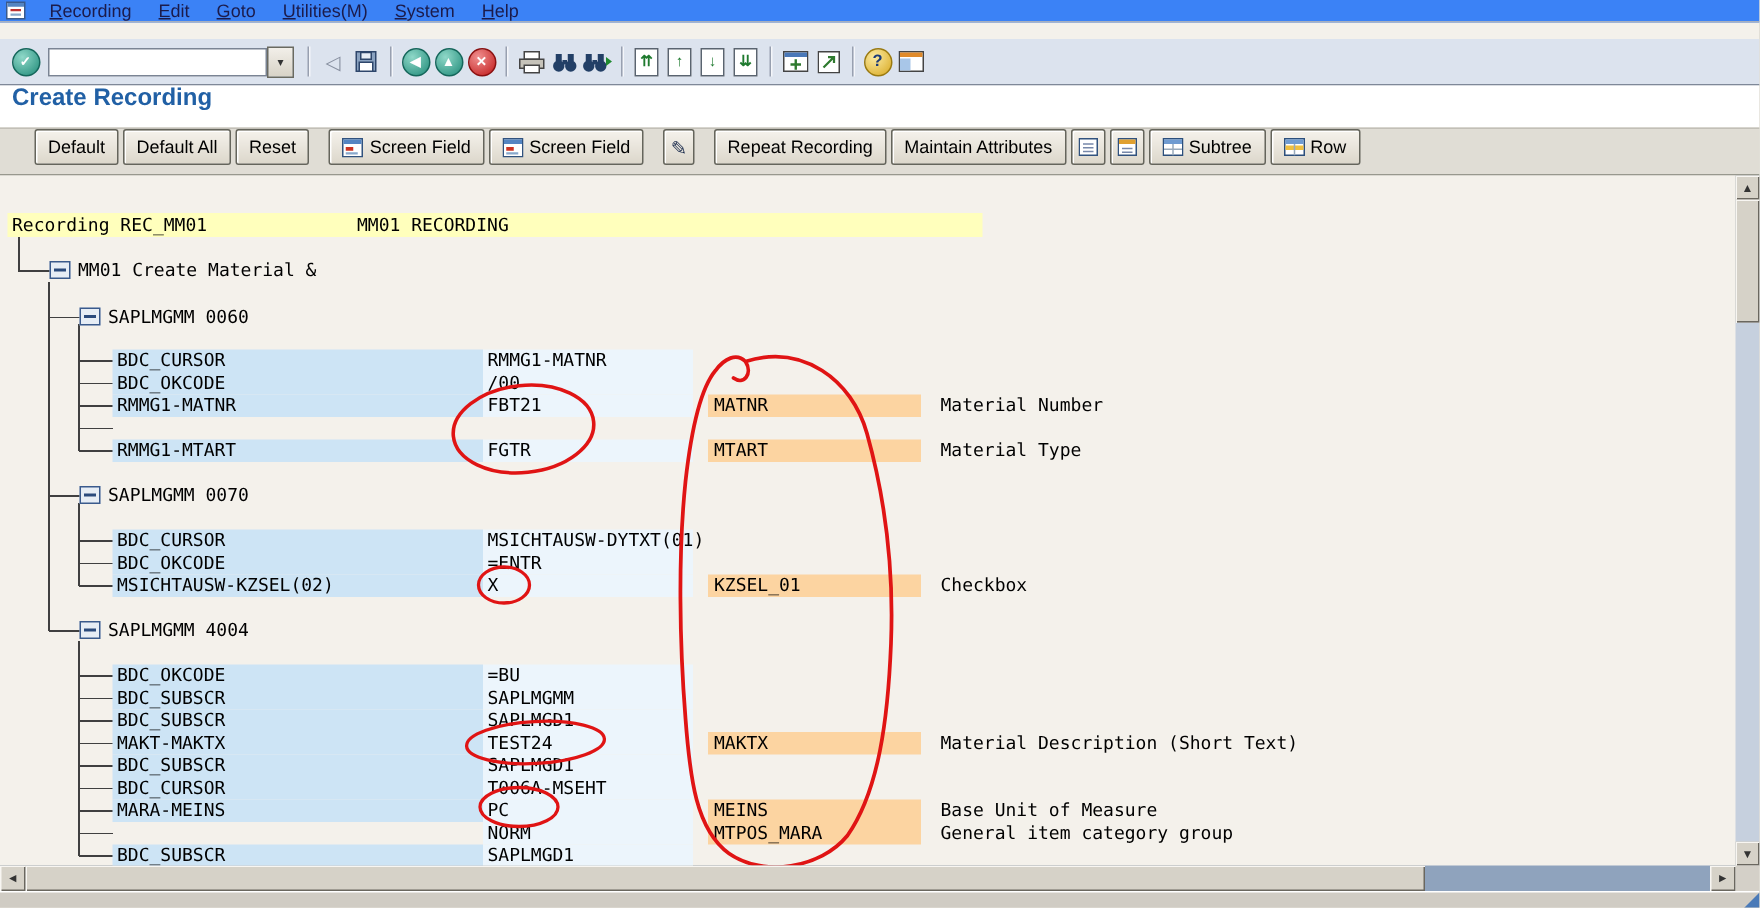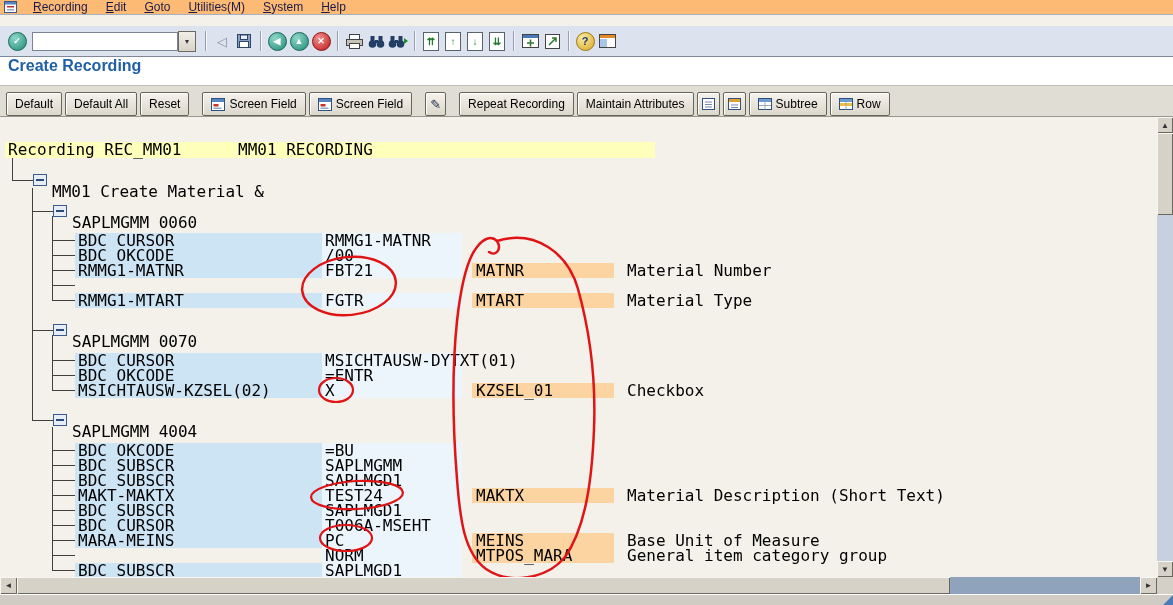--- a/index.html
+++ b/index.html
@@ -1,21 +1,21 @@
 <!DOCTYPE html>
 <html><head>
 <meta charset="utf-8">
 <style>
   html,body{margin:0;padding:0;width:1173px;height:605px;overflow:hidden;
     font-family:"Liberation Sans",sans-serif;background:#d4d0c8;}
   #root{position:relative;width:1173px;height:605px;background:#f4f1eb;}
 
   
   .menubar{position:absolute;top:0;left:0;right:0;height:15px;box-sizing:border-box;
-    background:#fdba74;border-bottom:1px solid #a8b0be;display:flex;align-items:center;padding-left:3px;}
+    background:#3b82f6;border-bottom:1px solid #a8b0be;display:flex;align-items:center;padding-left:3px;}
   .winicon{width:17px;height:16px;display:inline-flex;align-items:center;justify-content:center;margin-right:4px;}
   .menu-item{font-size:12px;color:#1b1b4b;padding:3px 9px;cursor:default;white-space:nowrap;}
   .menu-item::first-letter{text-decoration:underline;}
 
   
   .toolbar{position:absolute;top:26px;left:0;right:0;height:31px;box-sizing:border-box;
     background:#dce3ee;border-bottom:1px solid #7f8898;display:flex;align-items:center;padding-left:6px;}
   .tbi{width:22px;height:22px;display:inline-flex;align-items:center;justify-content:center;flex:0 0 auto;}
   .ball{width:17px;height:17px;border-radius:50%;display:flex;align-items:center;justify-content:center;
     color:#fff;font-size:9px;font-weight:bold;line-height:1;}
@@ -32,44 +32,44 @@
   .pagei{width:14px;height:17px;background:#fff;border:1px solid #5a6470;display:flex;align-items:center;
     justify-content:center;font-size:10px;color:#1f7a2f;font-weight:bold;}
 
   
   .titlebar{position:absolute;top:57px;left:0;right:0;height:28px;background:#ffffff;display:flex;align-items:flex-start;}
   .ptitle{font-size:16px;font-weight:bold;color:#2160a5;padding-left:8px;}
 
   
   .apptoolbar{position:absolute;top:85px;left:0;right:0;height:32px;box-sizing:border-box;
     background:#e0ddd5;border-top:1px solid #c2bfb7;border-bottom:1px solid #98988e;
-    display:flex;align-items:flex-end;padding-left:6px;gap:3px;}
+    display:flex;align-items:flex-start;padding-left:23px;gap:3px;}
   .abtn{display:inline-flex;align-items:center;gap:4px;height:22px;padding:0 8px;
     background:linear-gradient(#f5f2ec,#dcd7cb);border:1px solid #65655c;border-radius:2px;
     font-size:12px;color:#000;box-shadow:inset 1px 1px 0 #fff;white-space:nowrap;flex:0 0 auto;}
   .abtn.icononly{padding:0 4px;}
   .asep{width:7px;flex:0 0 auto;}
   .pencil{font-size:13px;color:#203050;}
 
   
   .content{position:absolute;top:117px;left:0;width:1157px;height:460px;background:#f4f1eb;overflow:hidden;
-    font-family:"DejaVu Sans Mono",monospace;font-size:16px;color:#000;}
+    font-family:"DejaVu Sans Mono",monospace;font-size:12px;color:#000;}
   .treelines{position:absolute;top:0;left:0;z-index:1;}
   .anno{position:absolute;top:0;left:0;z-index:6;pointer-events:none;}
   .trow{position:absolute;left:0;width:100%;height:15px;line-height:15px;z-index:2;}
   .c{position:absolute;top:0;height:15px;line-height:15px;white-space:nowrap;box-sizing:border-box;padding-left:3px;}
   .f{left:75px;width:247px;background:#cde4f5;}
   .v{left:322px;width:140px;background:#ecf5fc;}
   .s{left:472px;width:142px;background:#fcd4a1;padding-left:4px;}
   .d{left:624px;background:transparent;}
   .yellow-field{position:absolute;height:16px;line-height:16px;background:#ffffbc;white-space:nowrap;z-index:2;}
   .node-icon{position:absolute;top:1px;width:14px;height:12px;background:#e6edf5;border:1px solid #3a5a8c;
     box-sizing:border-box;z-index:3;}
   .node-icon i{display:block;width:8px;height:2px;background:#2a4a7c;margin:4px auto 0;}
-  .nlabel{position:absolute;top:11px;white-space:nowrap;}
+  .nlabel{position:absolute;top:0;white-space:nowrap;}
 
   
   .sbtn{position:absolute;background:#d6d2c8;box-shadow:inset 1px 1px 0 #f8f6f2,inset -1px -1px 0 #6a675f;
     display:flex;align-items:center;justify-content:center;font-size:8px;color:#333;}
   .hscroll{position:absolute;top:577px;left:0;width:1157px;height:17px;background:#8fa3bd;}
   .hthumb{position:absolute;left:17px;top:0;width:933px;height:17px;background:#d6d2c8;
     box-shadow:inset 1px 1px 0 #f8f6f2,inset -1px -1px 0 #6a675f;}
   .vscroll{position:absolute;left:1157px;top:117px;width:16px;height:460px;background:#c6d0de;}
   .vthumb{position:absolute;left:0;top:16px;width:16px;height:82px;background:#d6d2c8;
     box-shadow:inset 1px 1px 0 #f8f6f2,inset -1px -1px 0 #6a675f;}

